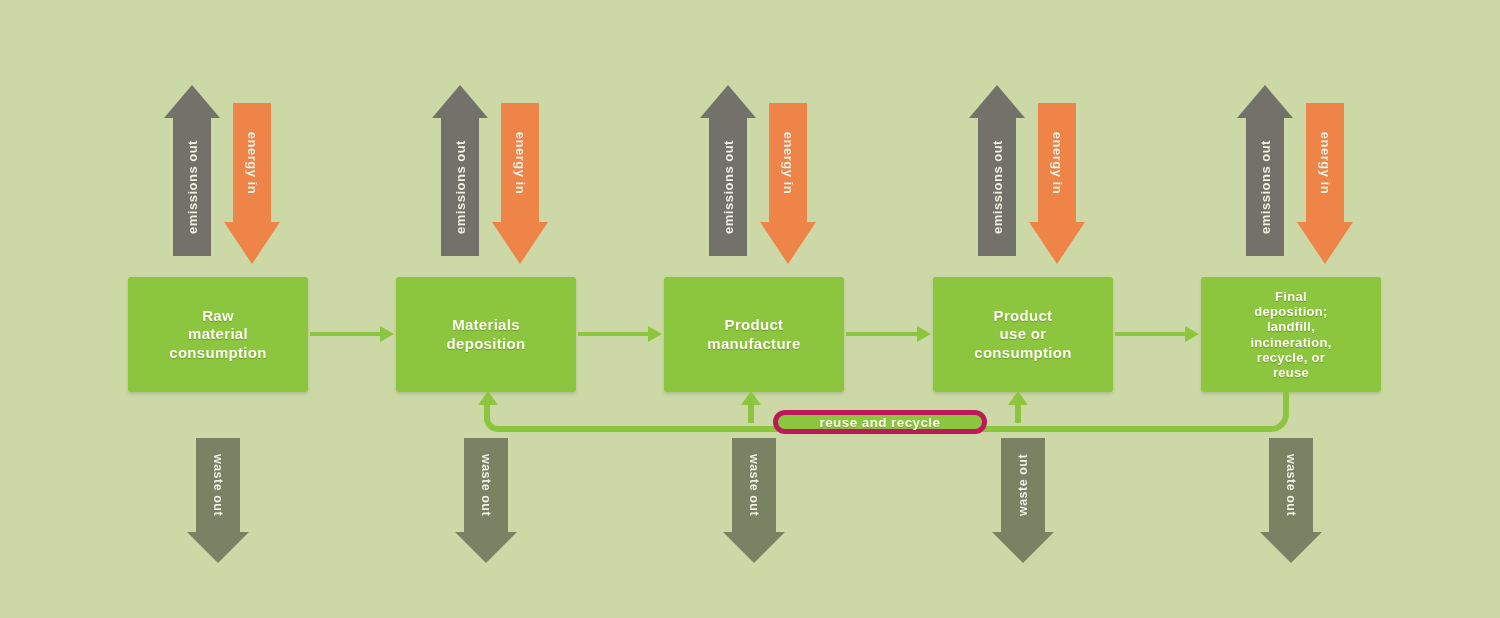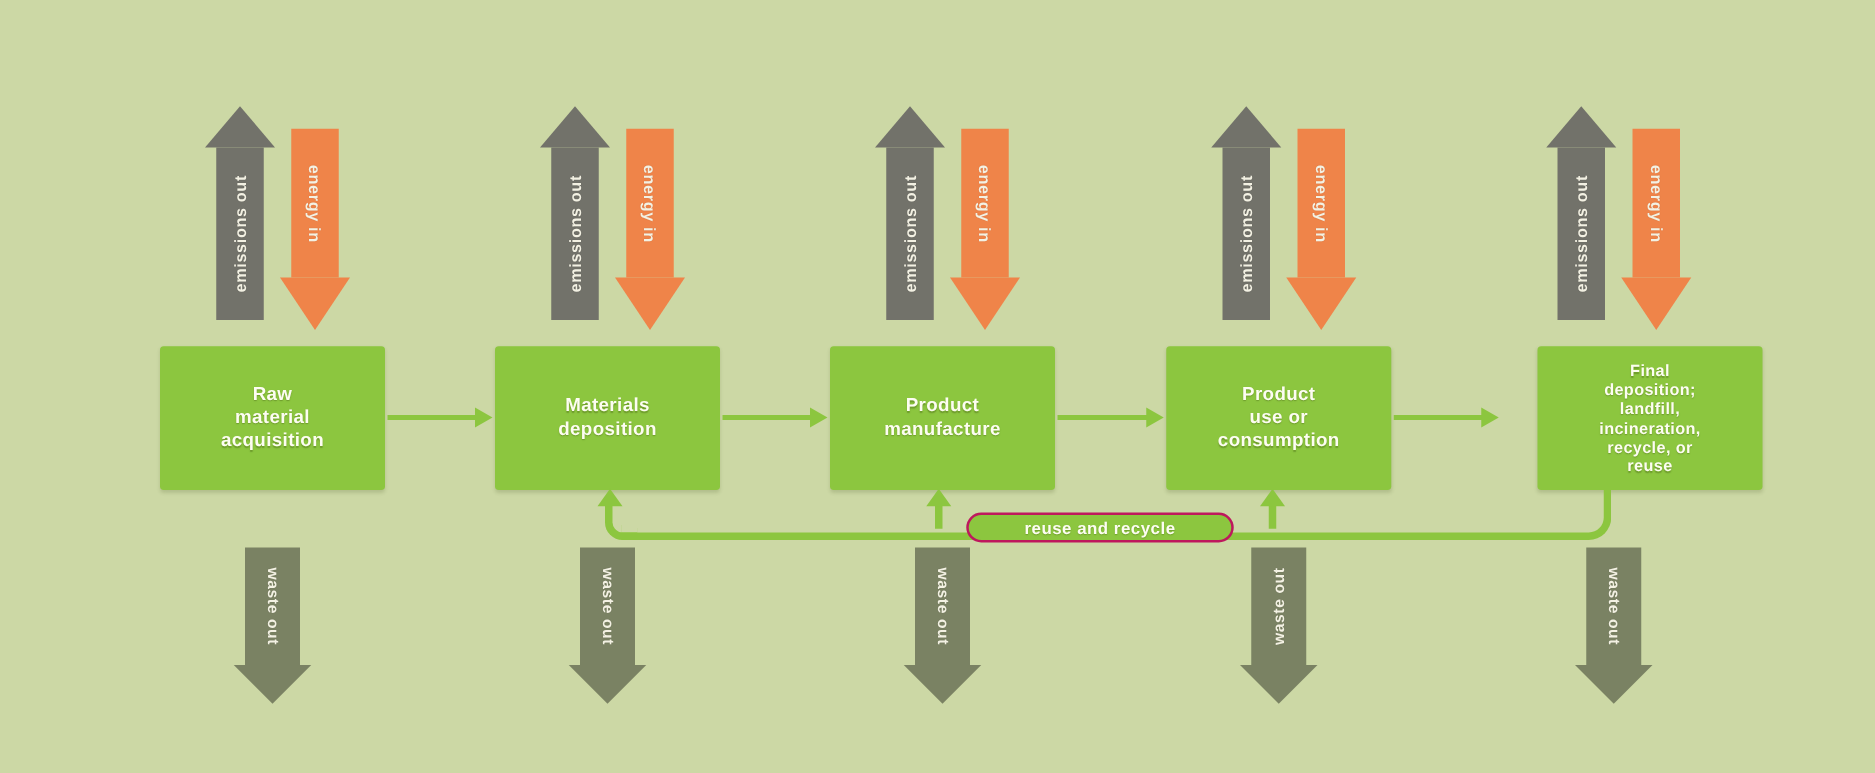--- a/index.html
+++ b/index.html
@@ -13,21 +13,21 @@
   .col { position:absolute; top:0; width:180px; height:618px; }
   .stage-box {
     position:absolute; top:277px; left:0; width:180px; height:115px;
     background:#8cc63f; border-radius:3px;
     display:flex; align-items:center; justify-content:center;
     text-align:center; color:#fdfdf2; font-weight:bold; font-size:15px;
     line-height:1.22; letter-spacing:.3px; white-space:pre-line;
     text-shadow:0 1px 1px rgba(70,100,20,.45);
     box-shadow:0 2px 3px rgba(60,80,30,.18);
   }
-  .stage-box.small { font-size:13px; line-height:1.18;margin-left:29px; }
+  .stage-box.small { font-size:13px; line-height:1.18; }
   
   .v-arrow { position:absolute; }
   .tri { width:0; height:0; }
   .head-up-gray   { border-left:28px solid transparent; border-right:28px solid transparent; border-bottom:33px solid #72726a; }
   .head-down-orange { border-left:28px solid transparent; border-right:28px solid transparent; border-top:42px solid #ef8449; margin:0 auto; }
   .head-down-olive  { border-left:31px solid transparent; border-right:31px solid transparent; border-top:31px solid #7a8263; margin:0 auto; }
   .shaft { position:relative; margin:0 auto; }
   .shaft-gray   { width:38px; height:138px; background:#72726a; }
   .shaft-orange { width:38px; height:119px; background:#ef8449; }
   .shaft-olive  { width:44px; height:94px;  background:#7a8263; }
@@ -58,21 +58,21 @@
     border-left:6px solid #8cc63f; border-bottom:6px solid #8cc63f;
     border-bottom-left-radius:14px;
   }
   .reuse-head { position:absolute; width:0; height:0;
     border-left:10px solid transparent; border-right:10px solid transparent;
     border-bottom:14px solid #8cc63f; }
   .reuse-stub { position:absolute; top:403px; width:6px; height:20px; background:#8cc63f; }
   .reuse-pill {
     position:absolute; left:773px; top:410px; width:214px; height:24px;
     box-sizing:border-box; background:#8cc63f;
-    border:2px solid #be185d; border-radius:13px;
+    border:5px solid #be185d; border-radius:13px;
     display:flex; align-items:center; justify-content:center;
     color:#fdfdf2; font-weight:bold; font-size:13.5px; letter-spacing:.4px;
     text-shadow:0 1px 1px rgba(70,100,20,.4); z-index:3;
   }
 </style>
 </head>
 <body>
 
 <div class="canvas">
 
@@ -84,21 +84,21 @@
         </div>
     </div>
     <div class="v-arrow orange-a">
       <div class="shaft shaft-orange">
           <span class="vlabel rot-down">energy in</span>
         </div>
       <div class="tri head-down-orange"></div>
     </div>
     <div class="stage-box">Raw
 material
-acquisition</div>
+consumption</div>
     <div class="v-arrow olive-a">
       <div class="shaft shaft-olive">
           <span class="vlabel rot-down" style="font-size:12.5px">waste out</span>
         </div>
       <div class="tri head-down-olive"></div>
     </div>
   </div>
 
   <div class="col" style="left:396px">
     <div class="v-arrow gray-a">

